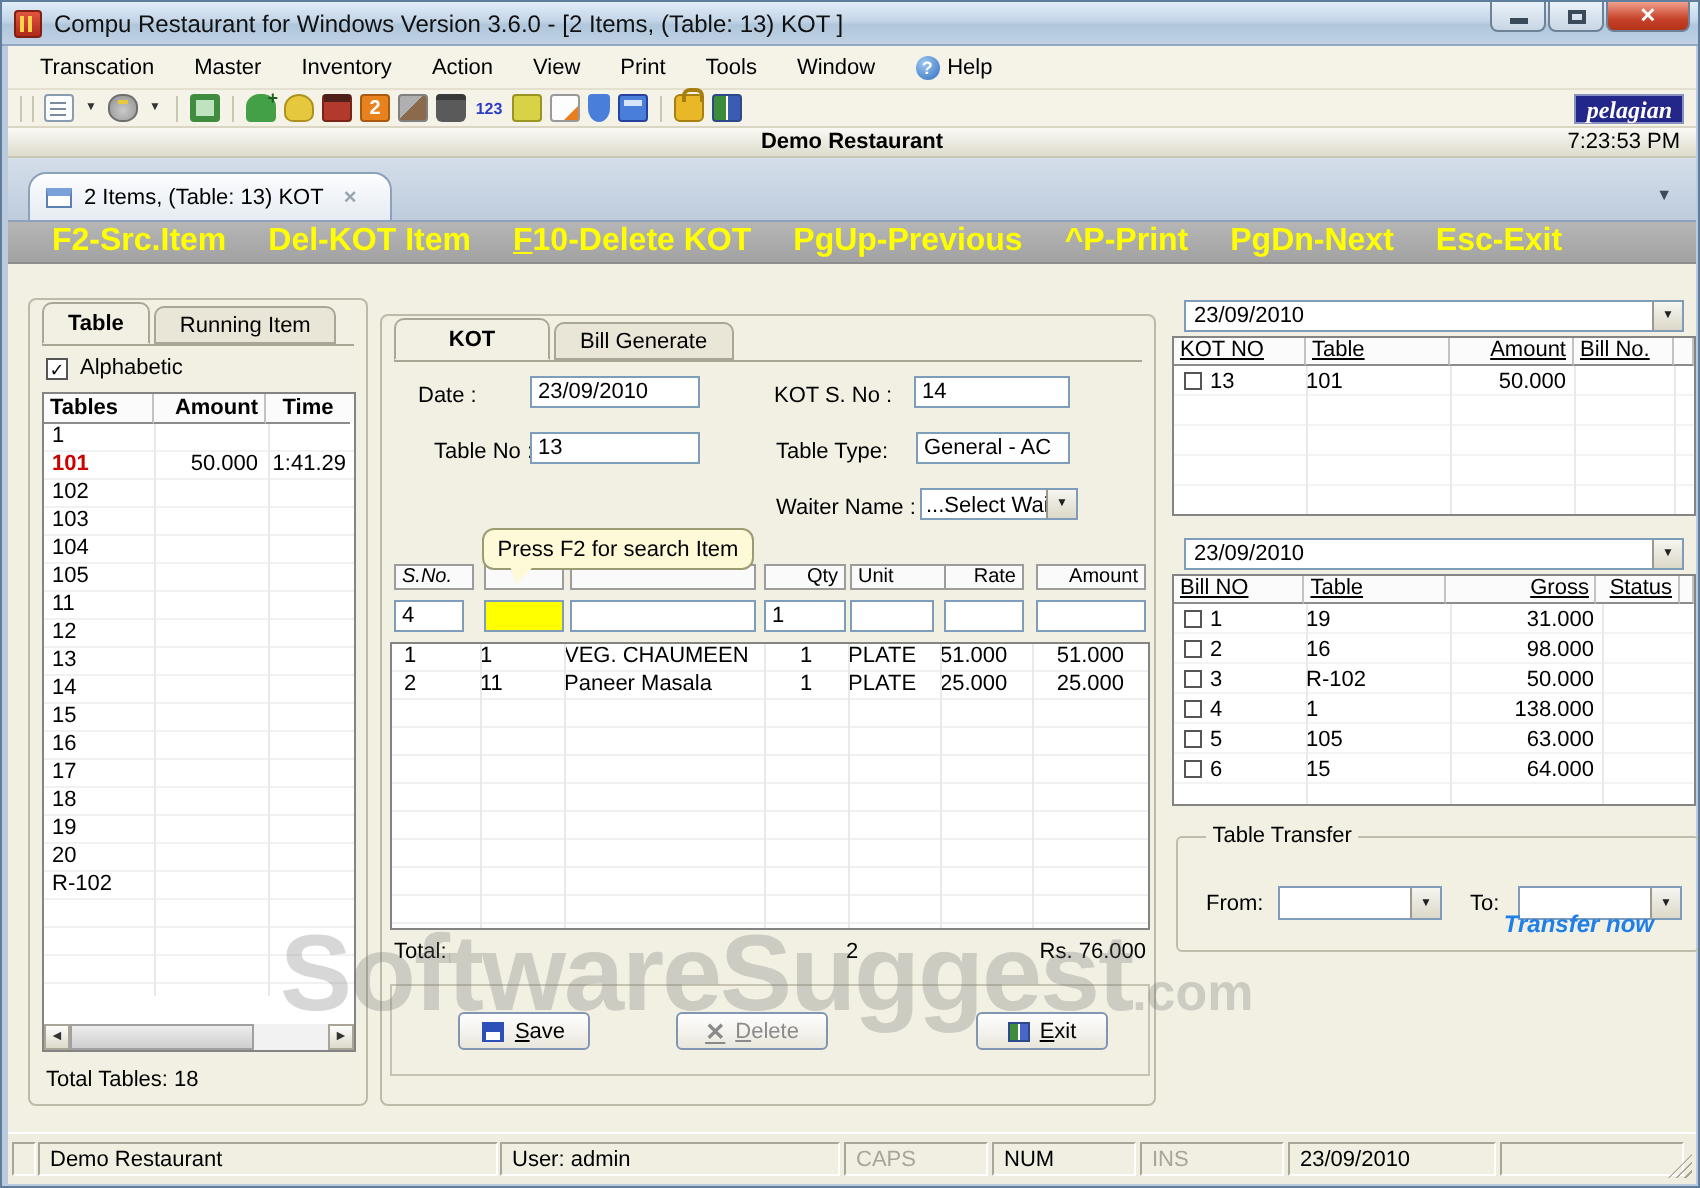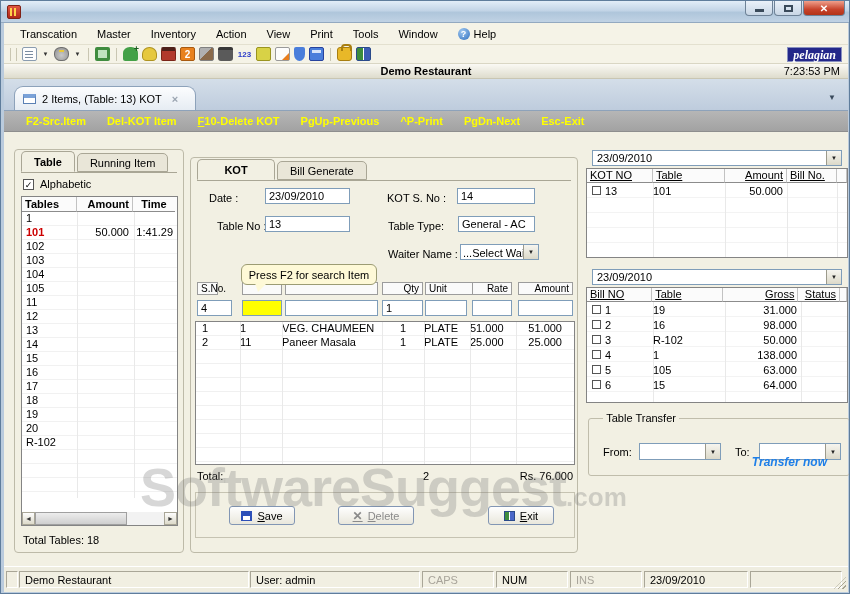--- a/index.html
+++ b/index.html
@@ -75,21 +75,21 @@
     border-bottom:1px solid #8DA2BA;}
   #doc-tab{position:absolute;left:10px;bottom:0;height:24px;width:182px;padding:0 8px;display:flex;align-items:center;gap:6px;
     background:linear-gradient(#FCFDFE,#E6ECF3);border:1px solid #8DA2BA;border-bottom:none;border-radius:9px 9px 0 0;}
   #doc-tab .tabicon{width:13px;height:10px;background:#fff;border:1px solid #5A80B4;border-top:4px solid #7AA2D8;}
   #doc-tab .close{color:#9AA4B0;font-weight:bold;margin-left:4px;}
   #tab-list-arrow{position:absolute;right:12px;bottom:8px;font-size:8px;color:#3A4A5C;}
 
   
   #hotkeybar{left:3px;top:110px;width:844px;height:21px;background:linear-gradient(#B6B6B6,#A2A2A2);
     border-bottom:1px solid #8E8E8E;display:flex;align-items:center;gap:21px;padding-left:22px;}
-  .hk{color:#FFFF00;font-weight:bold;font-size:11px;text-align:center;}
+  .hk{color:#FFFF00;font-weight:bold;font-size:16px;text-align:center;}
   .ulf::first-letter{text-decoration:underline;}
 
   
   #main{left:3px;top:131px;width:844px;height:434px;background:#F2F0E3;}
   .gbox{border:1px solid #BDBAA8;border-radius:4px;background:#F2F0E3;}
   .tabstrip{position:absolute;left:6px;top:4px;right:6px;height:19px;border-bottom:1px solid #A9A695;display:flex;align-items:flex-end;}
   .ctab{height:19px;padding:0 12px;display:flex;align-items:center;justify-content:center;
     border:1px solid #A9A695;border-radius:5px 5px 0 0;background:#E9E6D8;margin-right:2px;}
   .ctab.active{background:#F2F0E3;font-weight:bold;border-bottom:1px solid #F2F0E3;height:21px;}
   .tb{background:#fff;border:1px solid #7F9DB9;height:16px;line-height:14px;padding:0 3px;font-size:11px;}
@@ -186,20 +186,21 @@
 </style>
 </head>
 <body>
 
 <div id="app">
 
   <div id="titlebar" class="abs">
     <span id="app-icon">
         <i></i>
       </span>
+    <span id="title-text">Compu Restaurant for Windows Version 3.6.0 - [2 Items, (Table: 13) KOT ]</span>
     <span id="winbtns">
       <span class="winbtn">
           <span class="bar"></span>
         </span>
       <span class="winbtn">
           <span class="box"></span>
         </span>
       <span class="winbtn close">✕</span>
     </span>
   </div>
@@ -465,21 +466,21 @@
       <span class="fld tb" style="left:267px;top:58px;width:77px;">General - AC</span>
 
       <span class="fld lbl" style="left:197px;top:90px;">Waiter Name :</span>
       <span class="fld tb" style="left:269px;top:86px;width:79px;display:flex;padding:0;">
         <span style="flex:1;overflow:hidden;white-space:nowrap;padding:1px 0 0 2px;">...Select Waite</span>
         <span class="ddbtn">▼</span>
       </span>
 
       <div id="tooltip">Press F2 for search Item</div>
 
-      <span class="hcell" style="left:6px;top:124px;width:21px;">S.No.</span>
+      <span class="hcell" style="left:6px;top:124px;width:40px;font-style:italic;">S.No.</span>
       <span class="hcell" style="left:51px;top:124px;width:40px;"></span>
       <span class="hcell" style="left:94px;top:124px;width:93px;"></span>
       <span class="hcell" style="left:191px;top:124px;width:41px;text-align:right;">Qty</span>
       <span class="hcell" style="left:234px;top:124px;width:52px;">Unit</span>
       <span class="hcell" style="left:281px;top:124px;width:40px;text-align:right;">Rate</span>
       <span class="hcell" style="left:327px;top:124px;width:55px;text-align:right;">Amount</span>
 
       <span class="ecell tb" style="left:6px;top:142px;width:35px;">4</span>
       <span class="ecell tb" style="left:51px;top:142px;width:40px;background:#FFFF00;"></span>
       <span class="ecell tb" style="left:94px;top:142px;width:93px;"></span>

